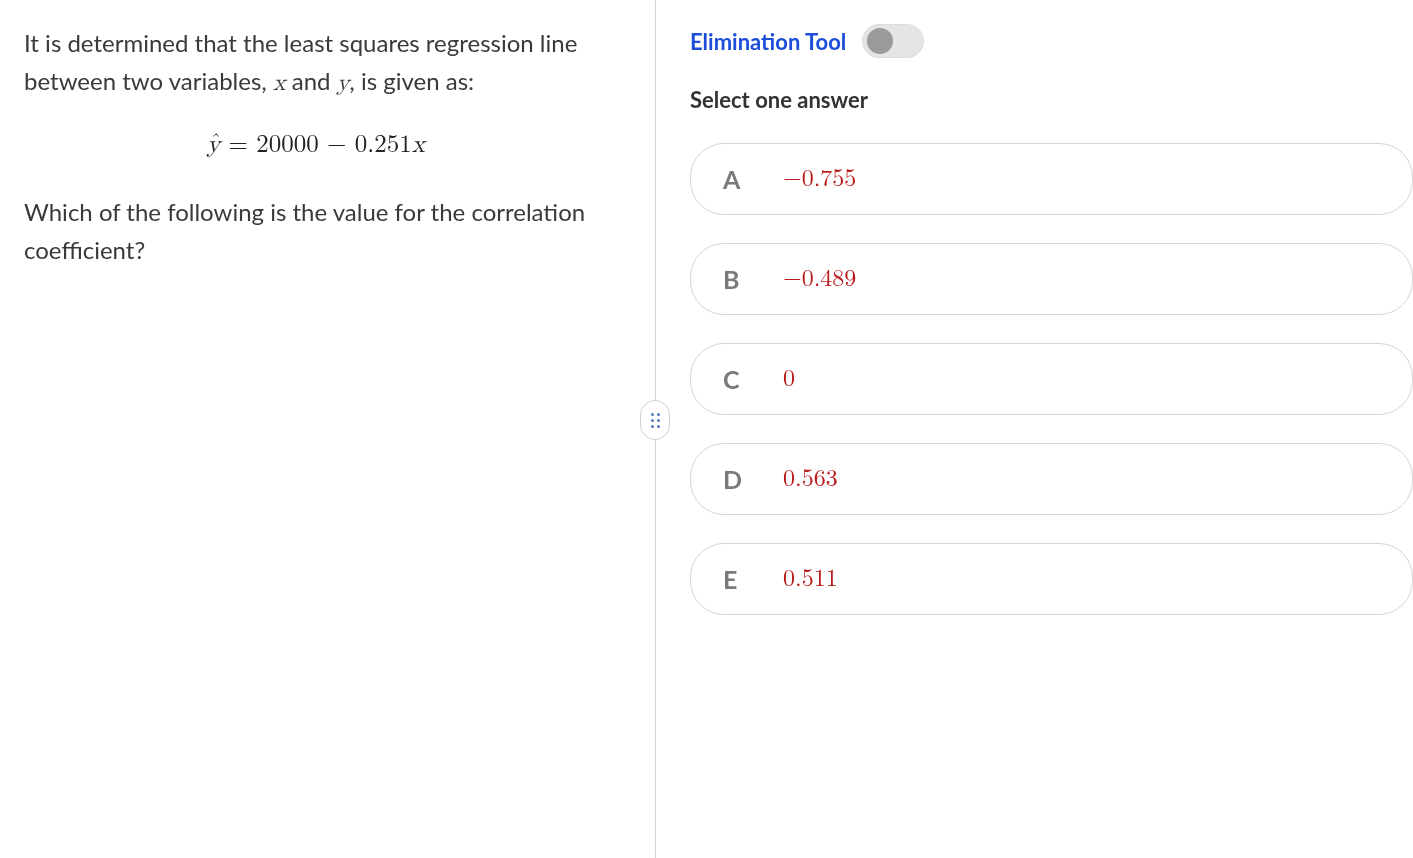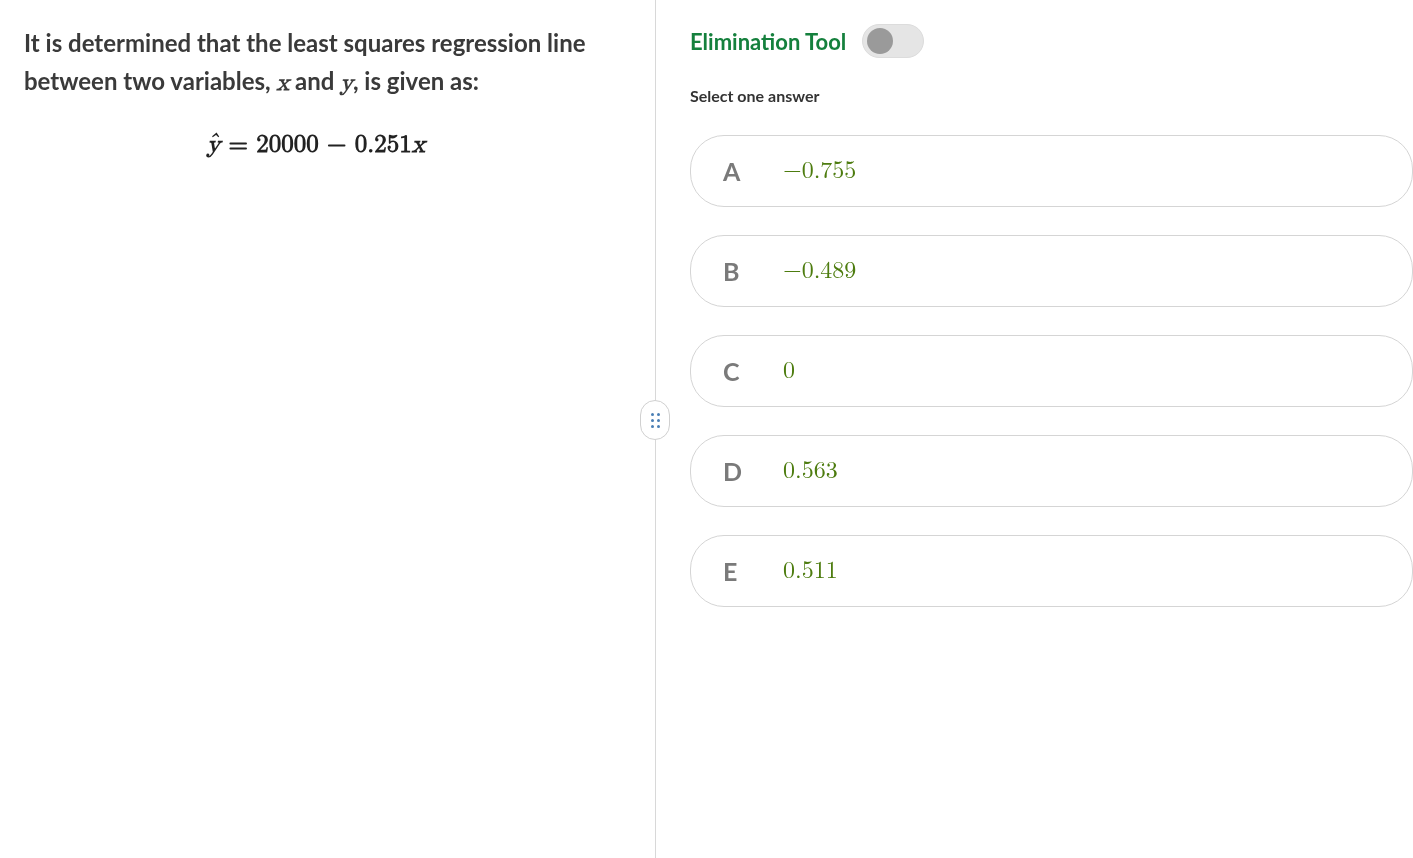--- a/index.html
+++ b/index.html
@@ -15,21 +15,20 @@
       height: 858px;
       display: flex;
       position: relative;
     }
     .left-panel {
       width: 640px;
       padding: 24px 32px 8px 24px;
       font-size: 24px;
       line-height: 1.6;
       color: #3a3a3a;
-      font-weight: bold;
     }
     .question-text {
       margin-bottom: 22px;
     }
     .question-text p {
       margin-bottom: 0;
     }
     .equation {
       text-align: center;
       margin: 22px 0 28px 0;
@@ -94,41 +93,41 @@
     }
     .elimination-row {
       display: flex;
       align-items: center;
       gap: 16px;
       margin-bottom: 28px;
     }
     .elim-label {
       font-size: 22px;
       font-weight: 700;
-      color: #15803d;
+      color: #1d4ed8;
     }
     .toggle {
       width: 62px;
       height: 34px;
       background: #e5e5e5;
       border-radius: 17px;
       position: relative;
       border: 1px solid #dcdcdc;
     }
     .toggle-knob {
       position: absolute;
       left: 4px;
       top: 3px;
       width: 26px;
       height: 26px;
       background: #9a9a9a;
       border-radius: 50%;
     }
     .select-prompt {
-      font-size: 16px;
+      font-size: 22px;
       font-weight: 700;
       color: #333333;
       margin-bottom: 30px;
     }
     .answer-list {
       display: flex;
       flex-direction: column;
       gap: 28px;
     }
     .answer-option {
@@ -143,38 +142,41 @@
     }
     .answer-letter {
       font-size: 25px;
       font-weight: 700;
       color: #7a7a7a;
       min-width: 24px;
     }
     .answer-value {
       font-family: 'STIX', 'Latin Modern Math', 'Cambria Math', Georgia, serif;
       font-size: 24px;
-      color: #4d7c0f;
+      color: #b91c1c;
     }
   </style>
 </head>
 <body>
 
 <div class="left-panel">
   <div class="question-text">
     <p>
       <span>It is determined that the least squares regression line between two variables, </span><span class="math-var">x</span><span> and </span><span class="math-var">y</span><span>, is given as:</span>
     </p>
   </div>
 
   <div class="equation">
     <span class="yhat"><span class="hat">ˆ</span><span>y</span></span><span> = </span><span class="math-num">20000</span><span> − </span><span class="math-num">0.251</span><span class="math-var">x</span>
   </div>
 
 
+  <div class="question-text">
+    <p>Which of the following is the value for the correlation coefficient?</p>
+  </div>
 </div>
 
 <div class="divider"></div>
 
 <div class="drag-handle">
   <div class="drag-dots">
     <span></span>
       <span></span>
       <span></span>
       <span></span>

